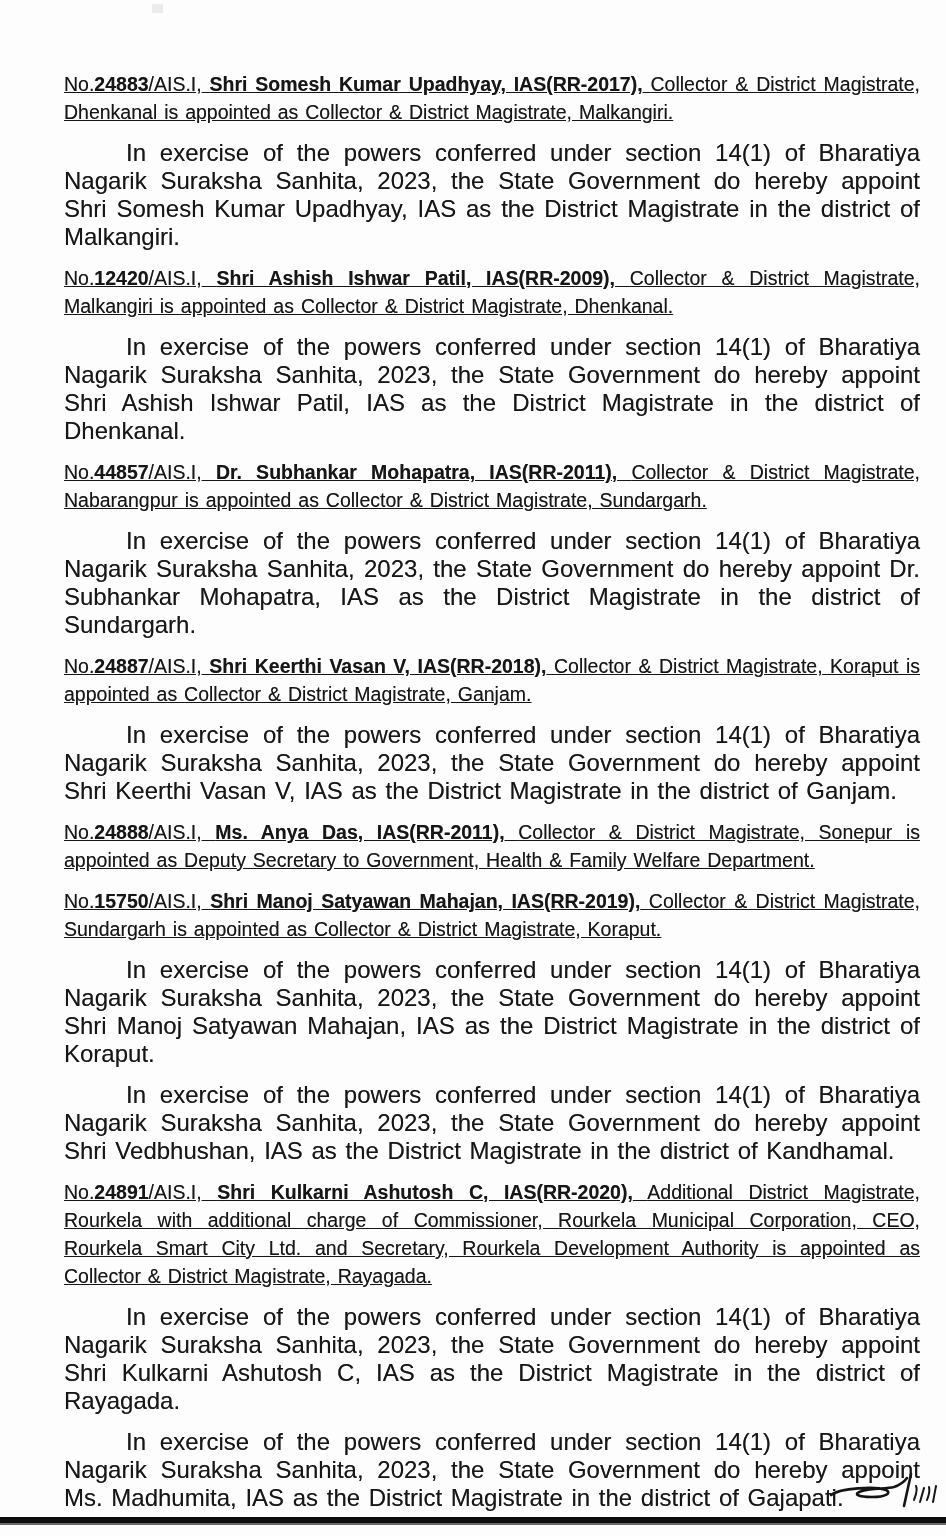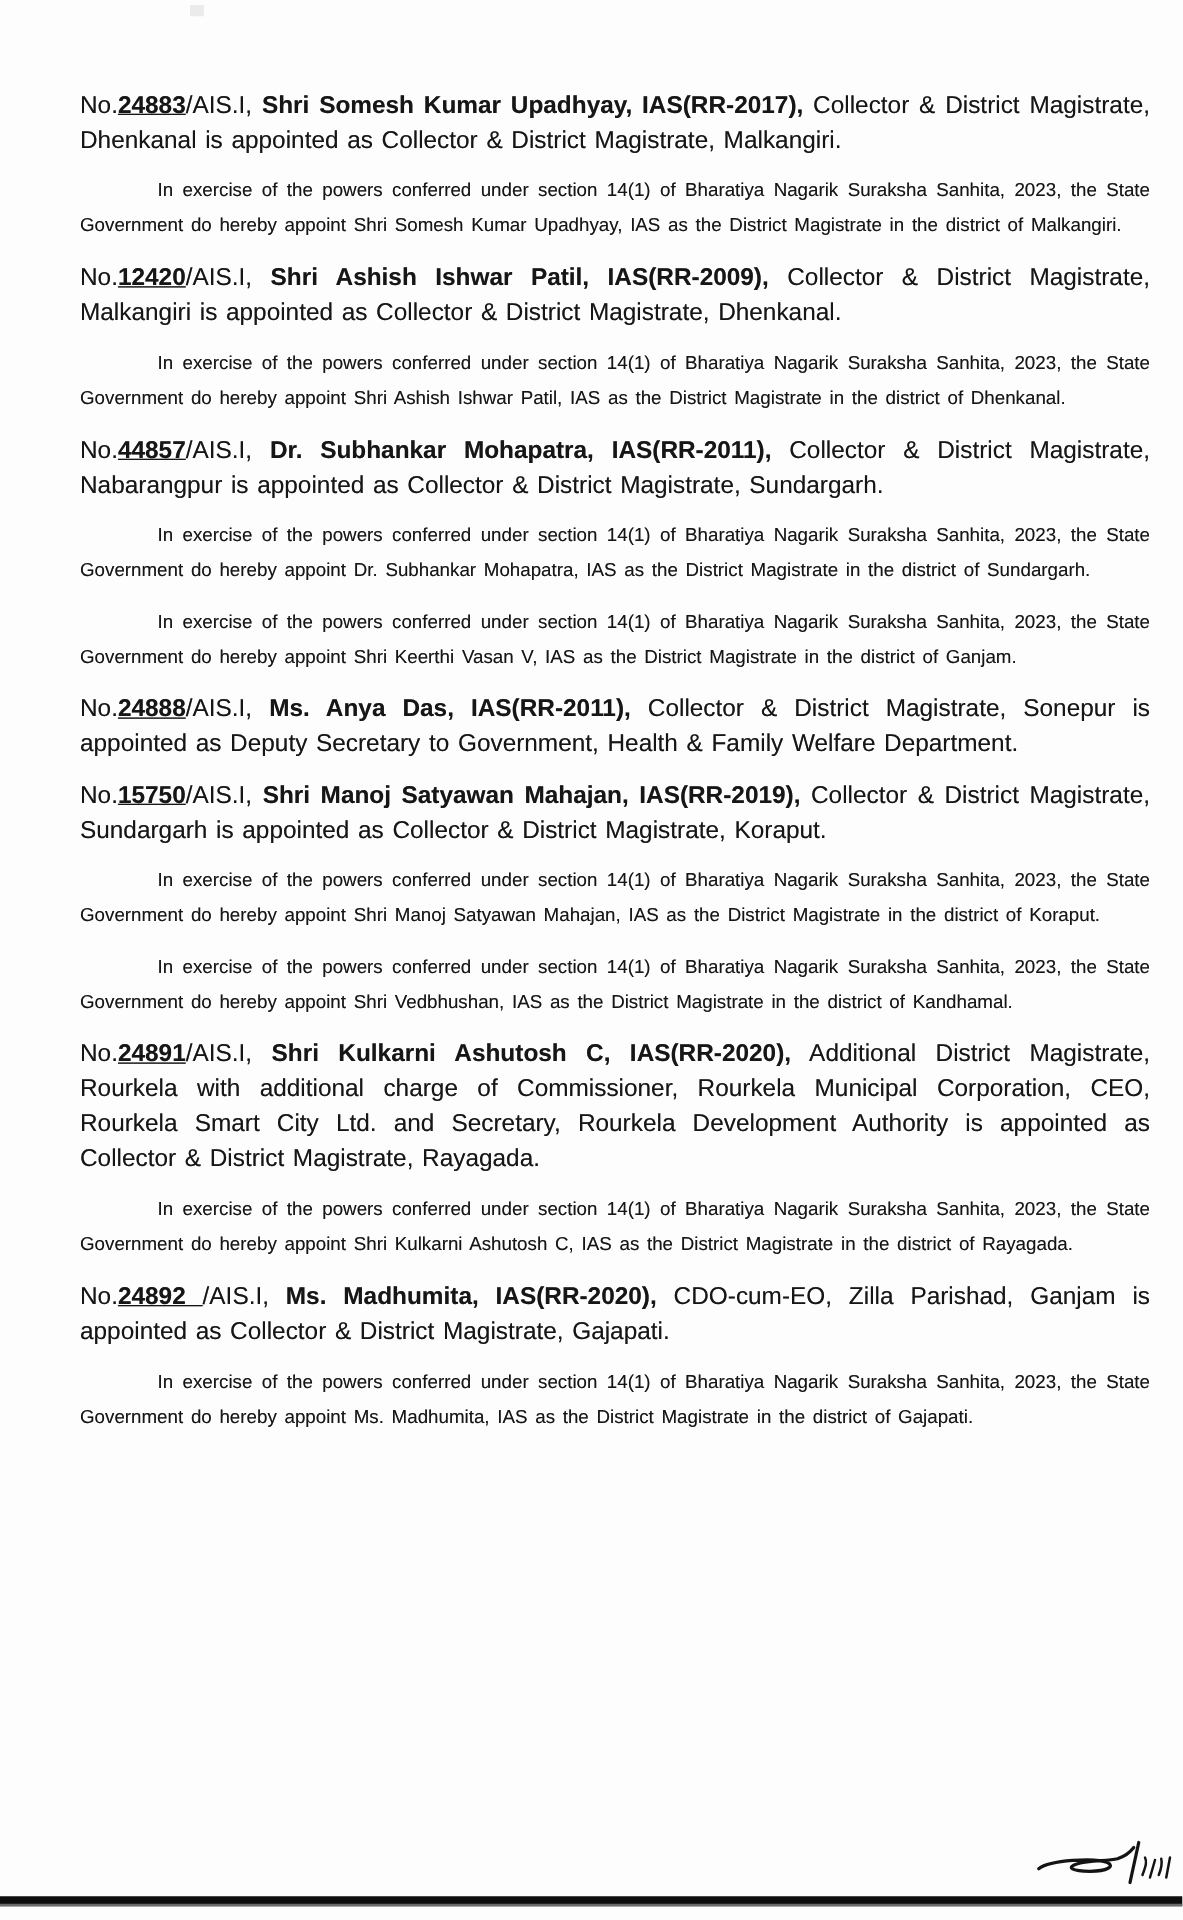--- a/index.html
+++ b/index.html
@@ -14,30 +14,31 @@
   .content {
     padding:70px 26px 0 64px;
   }
   .entry-heading {
     text-align:justify;
     font-size:19.5px;
     line-height:28px;
     margin:0 0 13px 0;
     word-spacing:1.5px;
     text-shadow:0 0 0.5px rgba(0,0,0,0.45);
+    text-decoration:underline;
   }
   .entry-number {
     font-weight:bold;
     text-decoration:underline;
     white-space:pre;
   }
   .entry-officer { font-weight:bold; }
   .order-paragraph {
     text-align:justify;
-    font-size:15px;
+    font-size:24px;
     line-height:28px;
     margin:0 0 13px 0;
     text-indent:62px;
     word-spacing:2px;
     text-shadow:0 0 0.5px rgba(0,0,0,0.45);
   }
   .scan-artifact {
     position:absolute; left:152px; top:4px;
     width:11px; height:9px; background:#ebebeb;
   }
@@ -69,20 +70,21 @@
     <p class="entry-heading"><span>No.</span><span class="entry-number">12420</span><span>/AIS.I,</span><span> </span><span class="entry-officer">Shri Ashish Ishwar Patil, IAS(RR-2009),</span><span> </span><span>Collector &amp; District Magistrate, Malkangiri is appointed as Collector &amp; District Magistrate, Dhenkanal.</span></p>
     <p class="order-paragraph">In exercise of the powers conferred under section 14(1) of Bharatiya Nagarik Suraksha Sanhita, 2023, the State Government do hereby appoint Shri Ashish Ishwar Patil, IAS as the District Magistrate in the district of Dhenkanal.</p>
   </div>
 
   <div>
     <p class="entry-heading"><span>No.</span><span class="entry-number">44857</span><span>/AIS.I,</span><span> </span><span class="entry-officer">Dr. Subhankar Mohapatra, IAS(RR-2011),</span><span> </span><span>Collector &amp; District Magistrate, Nabarangpur is appointed as Collector &amp; District Magistrate, Sundargarh.</span></p>
     <p class="order-paragraph">In exercise of the powers conferred under section 14(1) of Bharatiya Nagarik Suraksha Sanhita, 2023, the State Government do hereby appoint Dr. Subhankar Mohapatra, IAS as the District Magistrate in the district of Sundargarh.</p>
   </div>
 
   <div>
+    <p class="entry-heading"><span>No.</span><span class="entry-number">24887</span><span>/AIS.I,</span><span> </span><span class="entry-officer">Shri Keerthi Vasan V, IAS(RR-2018),</span><span> </span><span>Collector &amp; District Magistrate, Koraput is appointed as Collector &amp; District Magistrate, Ganjam.</span></p>
     <p class="order-paragraph">In exercise of the powers conferred under section 14(1) of Bharatiya Nagarik Suraksha Sanhita, 2023, the State Government do hereby appoint Shri Keerthi Vasan V, IAS as the District Magistrate in the district of Ganjam.</p>
   </div>
 
   <div>
     <p class="entry-heading"><span>No.</span><span class="entry-number">24888</span><span>/AIS.I,</span><span> </span><span class="entry-officer">Ms. Anya Das, IAS(RR-2011),</span><span> </span><span>Collector &amp; District Magistrate, Sonepur is appointed as Deputy Secretary to Government, Health &amp; Family Welfare Department.</span></p>
 
   </div>
 
   <div>
     <p class="entry-heading"><span>No.</span><span class="entry-number">15750</span><span>/AIS.I,</span><span> </span><span class="entry-officer">Shri Manoj Satyawan Mahajan, IAS(RR-2019),</span><span> </span><span>Collector &amp; District Magistrate, Sundargarh is appointed as Collector &amp; District Magistrate, Koraput.</span></p>
@@ -92,21 +94,20 @@
   <div>
     <p class="order-paragraph">In exercise of the powers conferred under section 14(1) of Bharatiya Nagarik Suraksha Sanhita, 2023, the State Government do hereby appoint Shri Vedbhushan, IAS as the District Magistrate in the district of Kandhamal.</p>
   </div>
 
   <div>
     <p class="entry-heading"><span>No.</span><span class="entry-number">24891</span><span>/AIS.I,</span><span> </span><span class="entry-officer">Shri Kulkarni Ashutosh C, IAS(RR-2020),</span><span> </span><span>Additional District Magistrate, Rourkela with additional charge of Commissioner, Rourkela Municipal Corporation, CEO, Rourkela Smart City Ltd. and Secretary, Rourkela Development Authority is appointed as Collector &amp; District Magistrate, Rayagada.</span></p>
     <p class="order-paragraph">In exercise of the powers conferred under section 14(1) of Bharatiya Nagarik Suraksha Sanhita, 2023, the State Government do hereby appoint Shri Kulkarni Ashutosh C, IAS as the District Magistrate in the district of Rayagada.</p>
   </div>
 
   <div>
-    <p class="entry-heading"><span>No.</span><span class="entry-number">24892&nbsp;</span><span>/AIS.I,</span><span> </span><span class="entry-officer">Ms. Madhumita, IAS(RR-2020),</span><span> </span><span>CDO-cum-EO, Zilla Parishad, Ganjam is appointed as Collector &amp; District Magistrate, Gajapati.</span></p>
     <p class="order-paragraph">In exercise of the powers conferred under section 14(1) of Bharatiya Nagarik Suraksha Sanhita, 2023, the State Government do hereby appoint Ms. Madhumita, IAS as the District Magistrate in the district of Gajapati.</p>
   </div>
 </div>
 </div>
 
 <svg class="signature" viewBox="0 0 112 44" fill="none" xmlns="http://www.w3.org/2000/svg">
   <path d="M3 25 C 12 18, 48 16, 58 20 C 64 23, 58 27, 44 27 C 30 27, 24 24, 34 21 C 44 18, 58 19, 66 17 C 72 15, 76 12, 79 8" stroke="#141414" stroke-width="2.6" stroke-linecap="round"></path>
   <path d="M76 36 L83 4" stroke="#141414" stroke-width="2.6" stroke-linecap="round"></path>
   <path d="M86 30 C 88 24, 90 20, 88 16" stroke="#141414" stroke-width="2" stroke-linecap="round"></path>
   <path d="M92 32 L96 18" stroke="#141414" stroke-width="2" stroke-linecap="round"></path>

